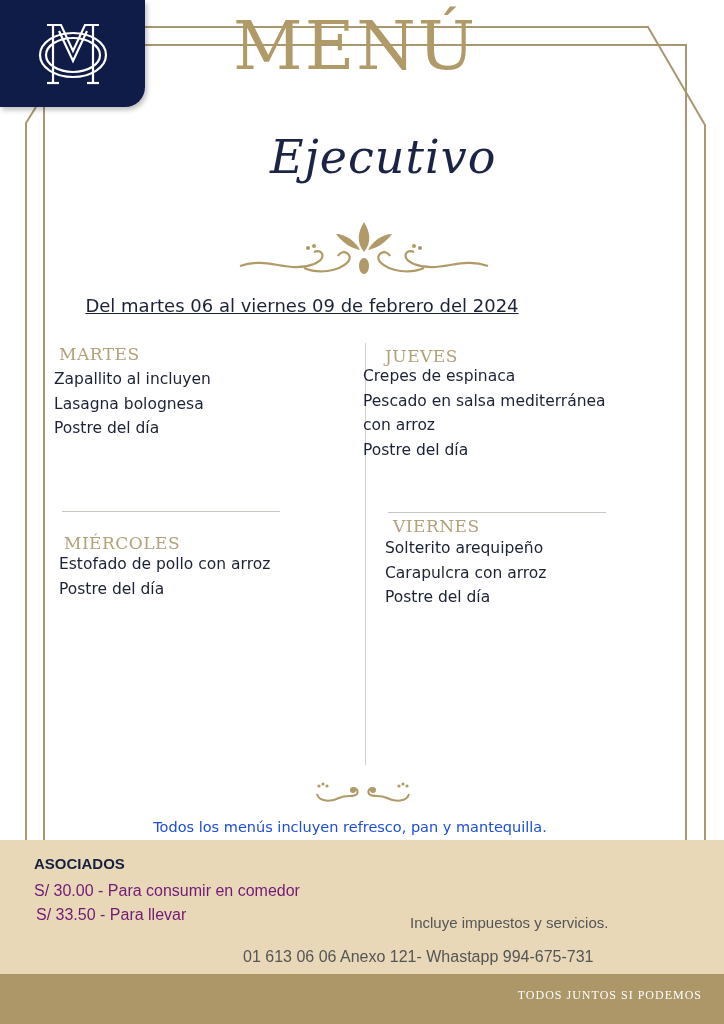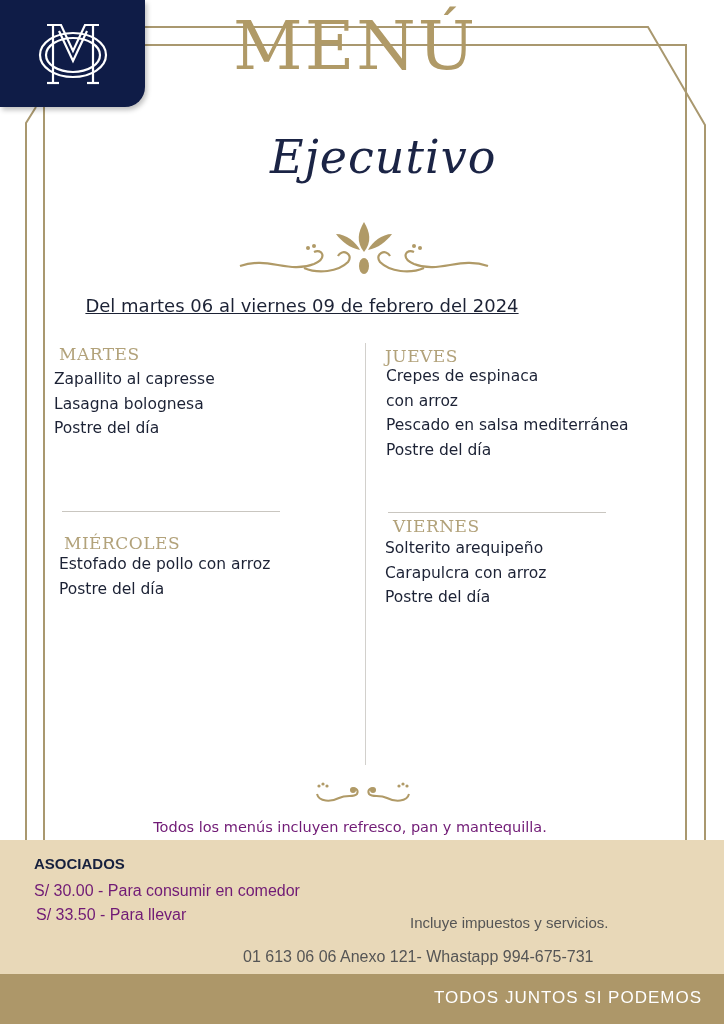--- a/index.html
+++ b/index.html
@@ -9,29 +9,29 @@
   .title-main { font-family:"DejaVu Serif", serif; font-size:68px; color:#b09a67; letter-spacing:2px; line-height:76px; position:absolute; left:233px; top:8px; }
   .title-script { font-family:"DejaVu Serif", serif; font-style:italic; font-size:46px; color:#1b2445; position:absolute; left:270px; top:52px; letter-spacing:1px; }
   .ornament-top { position:absolute; left:238px; top:218px; }
   .date-line { position:absolute; left:0; width:604px; top:295px; text-align:center; font-size:18px; color:#1c2235;text-decoration:underline; }
   .col { position:absolute; }
   .day-title { font-family:"DejaVu Serif", serif; font-size:17px; color:#b2a27a; letter-spacing:0.5px; line-height:20px; }
   .dish { font-size:15.5px; line-height:24.5px; color:#1c2235; }
   .hdiv { position:absolute; height:1px; background:#c9c6c0; }
   .vdiv { position:absolute; left:365px; top:343px; width:1px; height:422px; background:#d2d0cc; }
   .ornament-bottom { position:absolute; left:313px; top:780px; }
-  .includes { position:absolute; left:0; width:700px; top:819px; text-align:center; font-size:14.5px; color:#701a75; }
+  .includes { position:absolute; left:0; width:700px; top:819px; text-align:center; font-size:14.5px; color:#1d4ed8; }
   .beige { position:absolute; left:0; top:840px; width:724px; height:134px; background:#e8d8b8; }
   .asoc-title { position:absolute; left:34px; top:855px; font-family:"Liberation Sans", sans-serif; font-weight:bold; font-size:15px; color:#16203d; }
   .price { position:absolute; font-family:"Liberation Sans", sans-serif; font-size:16px; color:#701a75; }
   .taxes { position:absolute; left:410px; top:914px; font-family:"Liberation Sans", sans-serif; font-size:15px; color:#555555; }
   .info-label { position:absolute; left:34px; top:949px; font-family:"Liberation Sans", sans-serif; font-weight:bold; font-size:15px; color:#16203d; letter-spacing:0.3px;margin-top:25px; }
   .info-value { position:absolute; left:243px; top:948px; font-family:"Liberation Sans", sans-serif; font-size:16px; color:#555555; }
   .footer { position:absolute; left:0; top:974px; width:724px; height:50px; background:#ad9769; }
-  .slogan { position:absolute; right:22px; top:14px; font-family:Liberation Sans, sans-serif; font-size:17px; color:#ffffff; letter-spacing:1px; }
+  .slogan { position:absolute; right:22px; top:14px; font-family:Liberation Serif, serif; font-size:12px; color:#ffffff; letter-spacing:1px; }
 </style>
 </head>
 <body>
 
 <svg class="frame-svg" viewBox="0 0 724 1024">
 
   <polyline points="26,840 26,123 36,107" fill="none" stroke="#a9986f" stroke-width="2"></polyline>
   <polyline points="145,27 648,27 705,125 705,840" fill="none" stroke="#a9986f" stroke-width="2"></polyline>
 
   <polyline points="44,840 44,107" fill="none" stroke="#a9986f" stroke-width="2"></polyline>
@@ -78,40 +78,40 @@
 <div class="date-line">Del martes 06 al viernes 09 de febrero del 2024</div>
 
 <div class="vdiv"></div>
 <div class="hdiv" style="left:62px; top:511px; width:218px;"></div>
 <div class="hdiv" style="left:388px; top:512px; width:218px;"></div>
 
 <div class="col" style="left:59px; top:344px;">
   <div class="day-title">MARTES</div>
 </div>
 <div class="col" style="left:54px; top:367px;">
-  <div class="dish">Zapallito al capresse</div>
+  <div class="dish">Zapallito al incluyen</div>
   <div class="dish">Lasagna bolognesa</div>
   <div class="dish">Postre del día</div>
 </div>
 
 <div class="col" style="left:64px; top:533px;">
   <div class="day-title">MIÉRCOLES</div>
 </div>
 <div class="col" style="left:59px; top:552px;">
   <div class="dish">Estofado de pollo con arroz</div>
   <div class="dish">Postre del día</div>
 </div>
 
 <div class="col" style="left:385px; top:346px;">
   <div class="day-title">JUEVES</div>
 </div>
-<div class="col" style="left:386px; top:364px;">
+<div class="col" style="left:363px; top:364px;">
   <div class="dish">Crepes de espinaca</div>
+  <div class="dish">Pescado en salsa mediterránea</div>
   <div class="dish">con arroz</div>
-  <div class="dish">Pescado en salsa mediterránea</div>
   <div class="dish">Postre del día</div>
 </div>
 
 <div class="col" style="left:385px; top:516px;margin-left:8px;">
   <div class="day-title">VIERNES</div>
 </div>
 <div class="col" style="left:385px; top:536px;">
   <div class="dish">Solterito arequipeño</div>
   <div class="dish">Carapulcra con arroz</div>
   <div class="dish">Postre del día</div>

